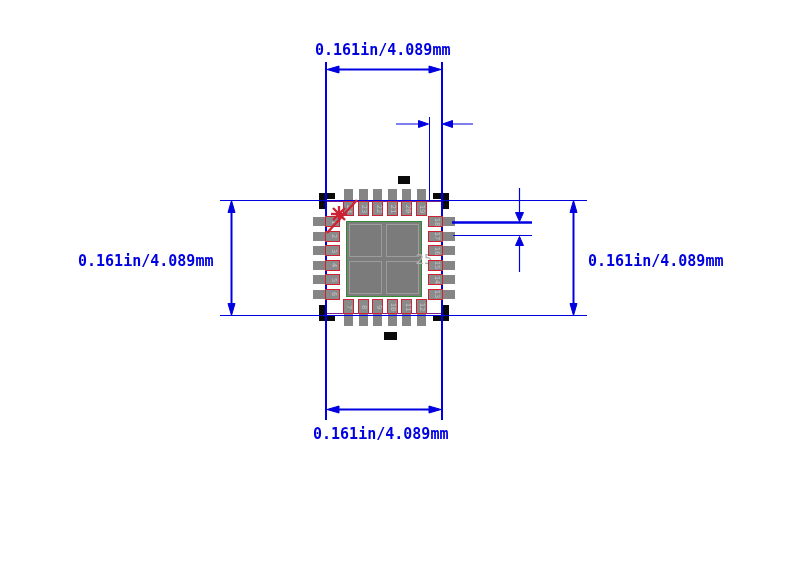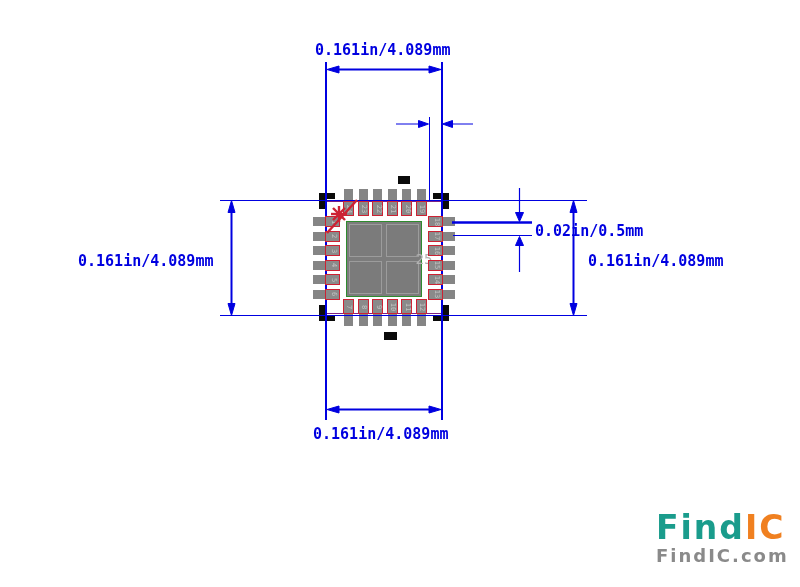--- a/index.html
+++ b/index.html
@@ -215,23 +215,18 @@
       <g transform="translate(339,214)">
         <line x1="-8" y1="0" x2="8" y2="0" stroke-width="2.4"></line>
         <line x1="0" y1="-8" x2="0" y2="8" stroke-width="2.4"></line>
         <line x1="-6" y1="-6" x2="6" y2="6" stroke-width="2.4"></line>
         <line x1="-6" y1="6" x2="6" y2="-6" stroke-width="2.4"></line>
       </g>
     </g>
   </svg>
 
   <div class="dim-label" style="left:315px;top:41px">0.161in/4.089mm</div>
-  <div class="dim-label" style="left:535px;top:222px">0.02in/0.5mm</div>
   <div class="dim-label" style="left:588px;top:252px">0.161in/4.089mm</div>
   <div class="dim-label" style="left:78px;top:252px">0.161in/4.089mm</div>
   <div class="dim-label" style="left:313px;top:425px">0.161in/4.089mm</div>
 
-  <div class="logo">
-    <div class="logo-line1"><span class="logo-find">Find</span><span class="logo-ic">IC</span></div>
-    <div class="logo-line2">FindIC.com</div>
-  </div>
 
 </div>
 
 </body></html>

